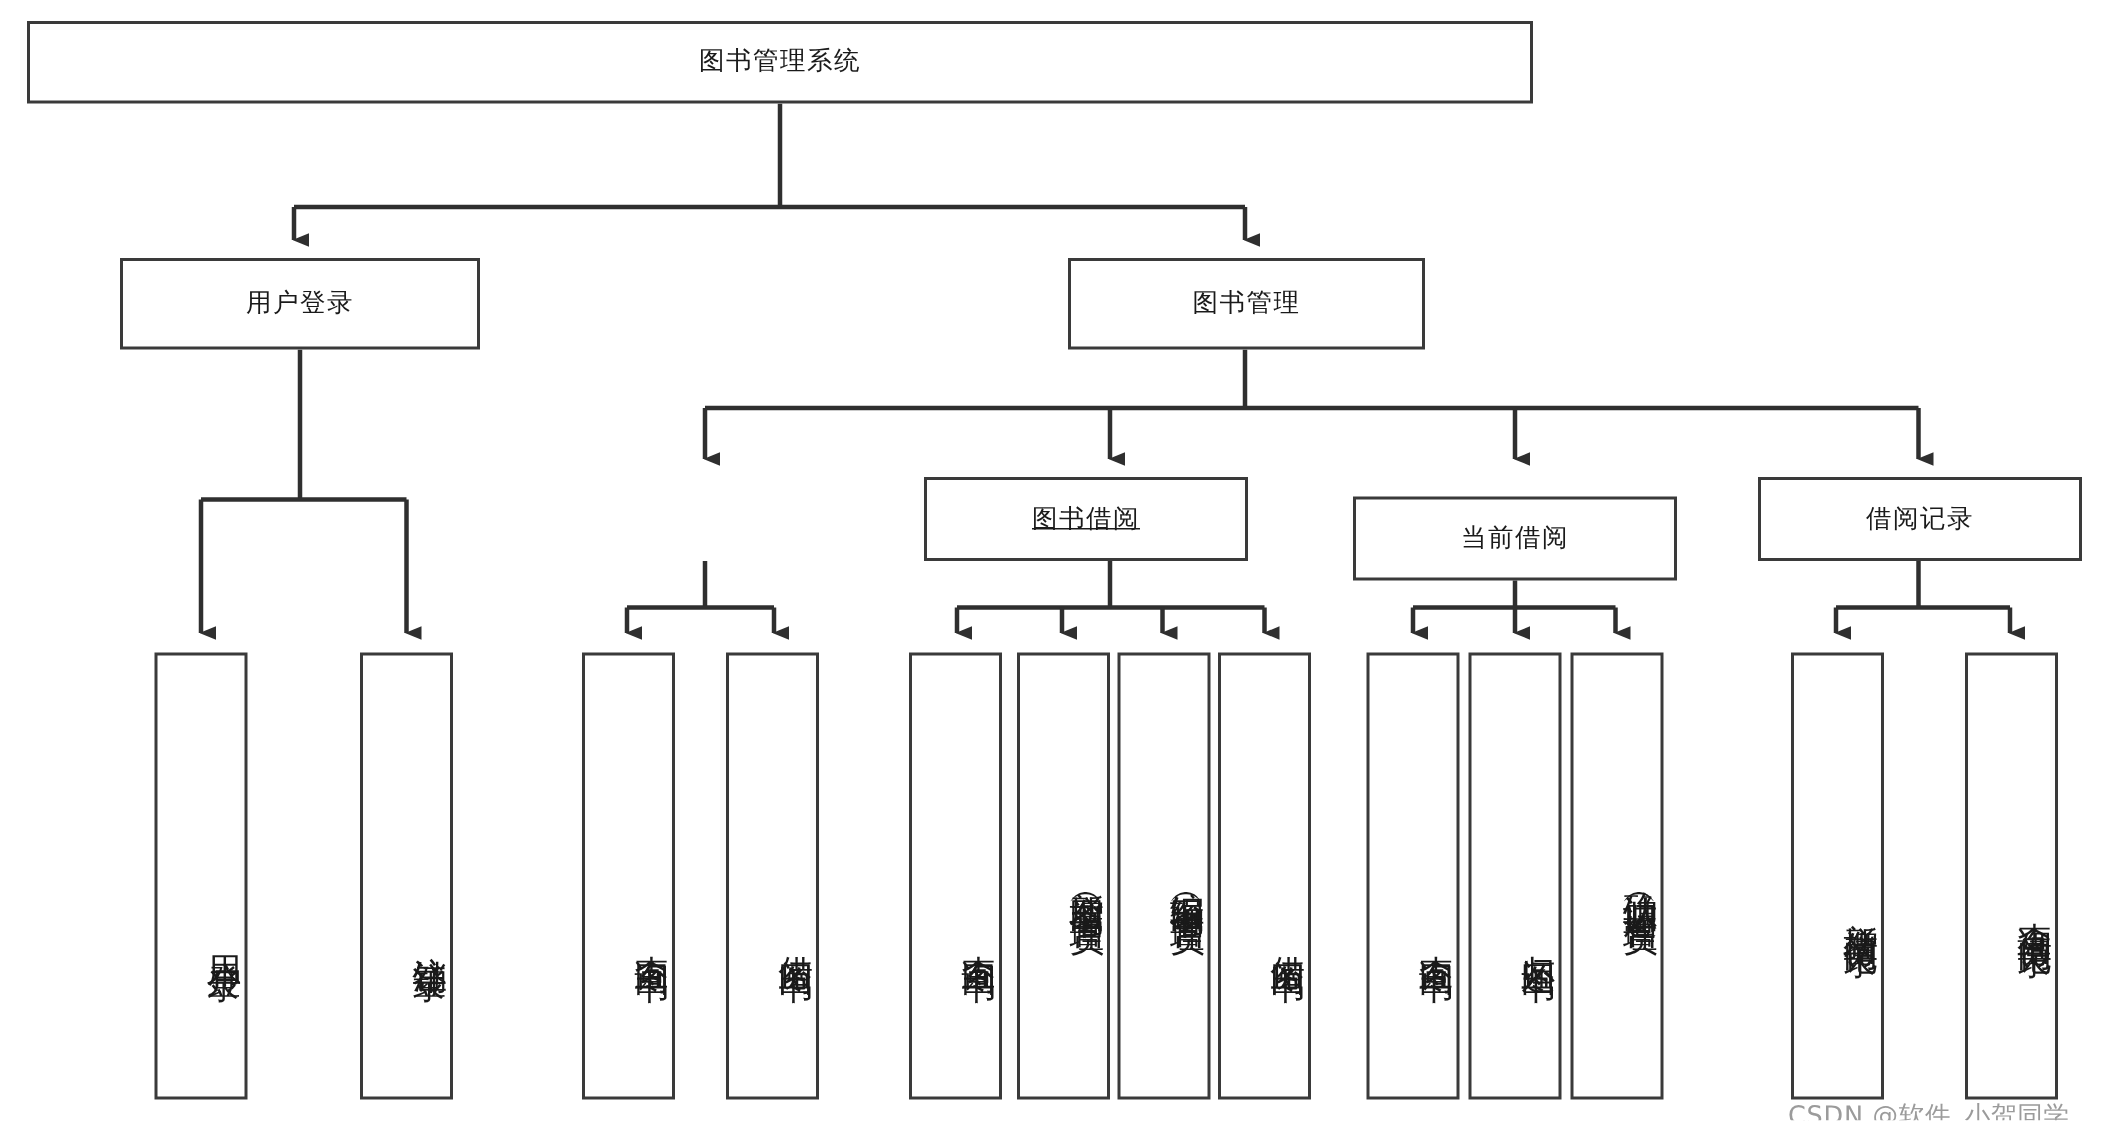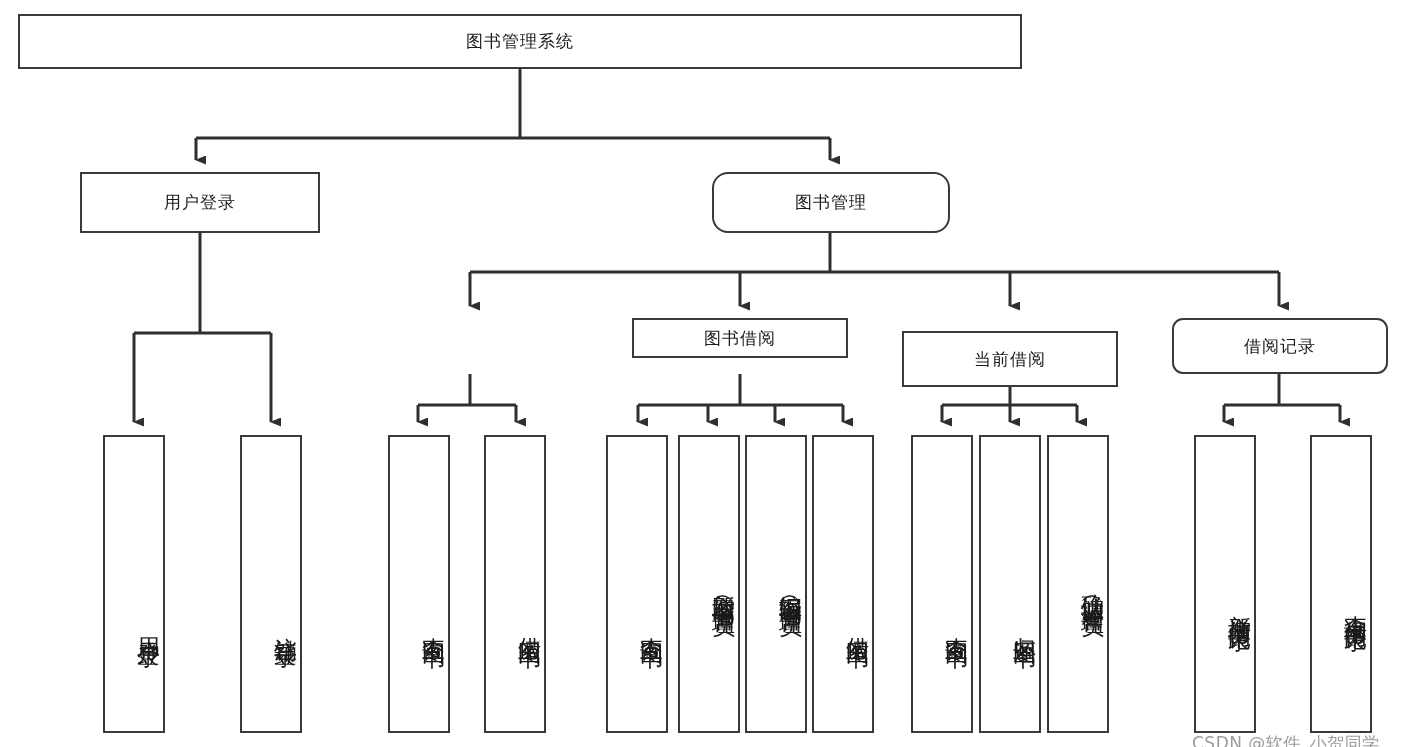--- a/index.html
+++ b/index.html
@@ -130,34 +130,34 @@
   </svg>
 
   <div class="node horizontal" style="left:18px; top:14px; width:1004px; height:55px;">
     <span>图书管理系统</span>
   </div>
 
   <div class="node horizontal" style="left:80px; top:172px; width:240px; height:61px;">
     <span>用户登录</span>
   </div>
 
-  <div class="node horizontal" style="left:712px; top:172px; width:238px; height:61px;border-radius:16px;">
+  <div class="node horizontal" style="left:712px; top:172px; width:238px; height:61px;">
     <span>图书管理</span>
   </div>
 
 
-  <div class="node horizontal" style="left:632px; top:318px; width:216px; height:40px;">
+  <div class="node horizontal" style="left:616px; top:318px; width:216px; height:56px;text-decoration:underline;">
     <span>图书借阅</span>
   </div>
 
   <div class="node horizontal" style="left:902px; top:318px; width:216px; height:56px;margin-top:13px;">
     <span>当前借阅</span>
   </div>
 
-  <div class="node horizontal" style="left:1172px; top:318px; width:216px; height:56px;border-radius:11px;">
+  <div class="node horizontal" style="left:1172px; top:318px; width:216px; height:56px;">
     <span>借阅记录</span>
   </div>
 
   <div class="node vertical shortpad" style="left:103px; top:435px; width:62px; height:298px;">
     <span>用户登录</span>
   </div>
 
   <div class="node vertical shortpad" style="left:240px; top:435px; width:62px; height:298px;">
     <span>注销登录</span>
   </div>

